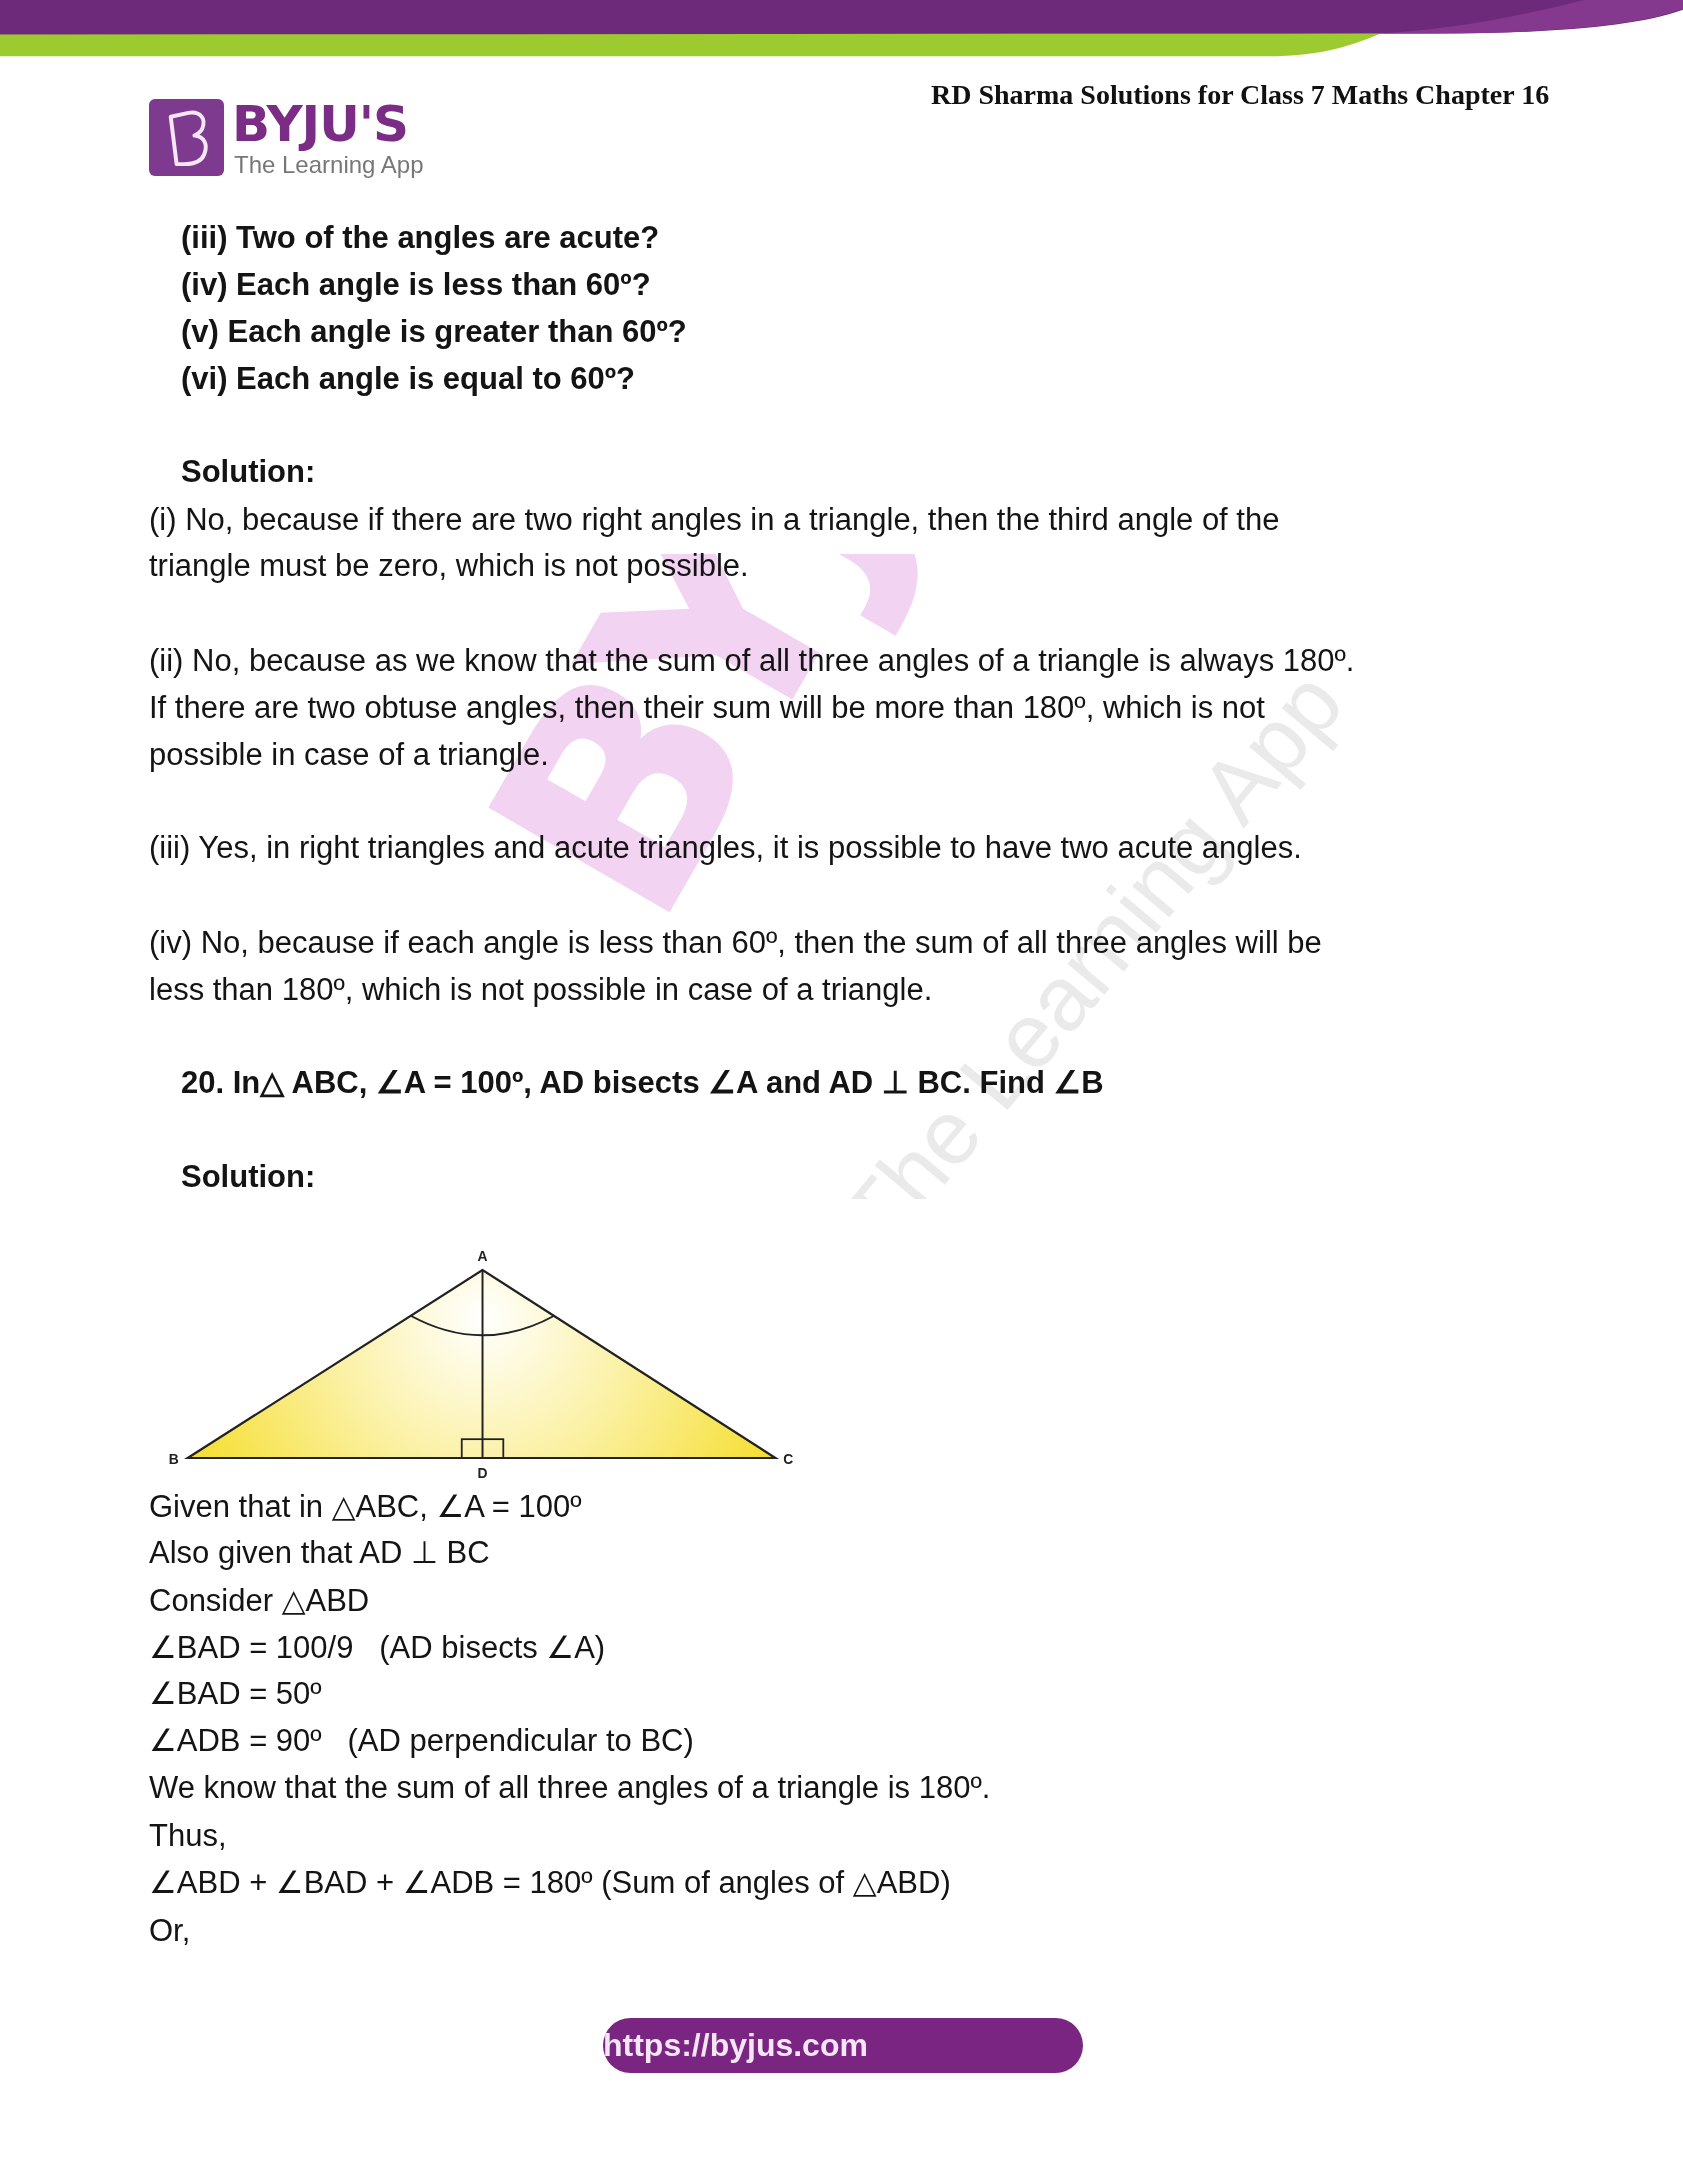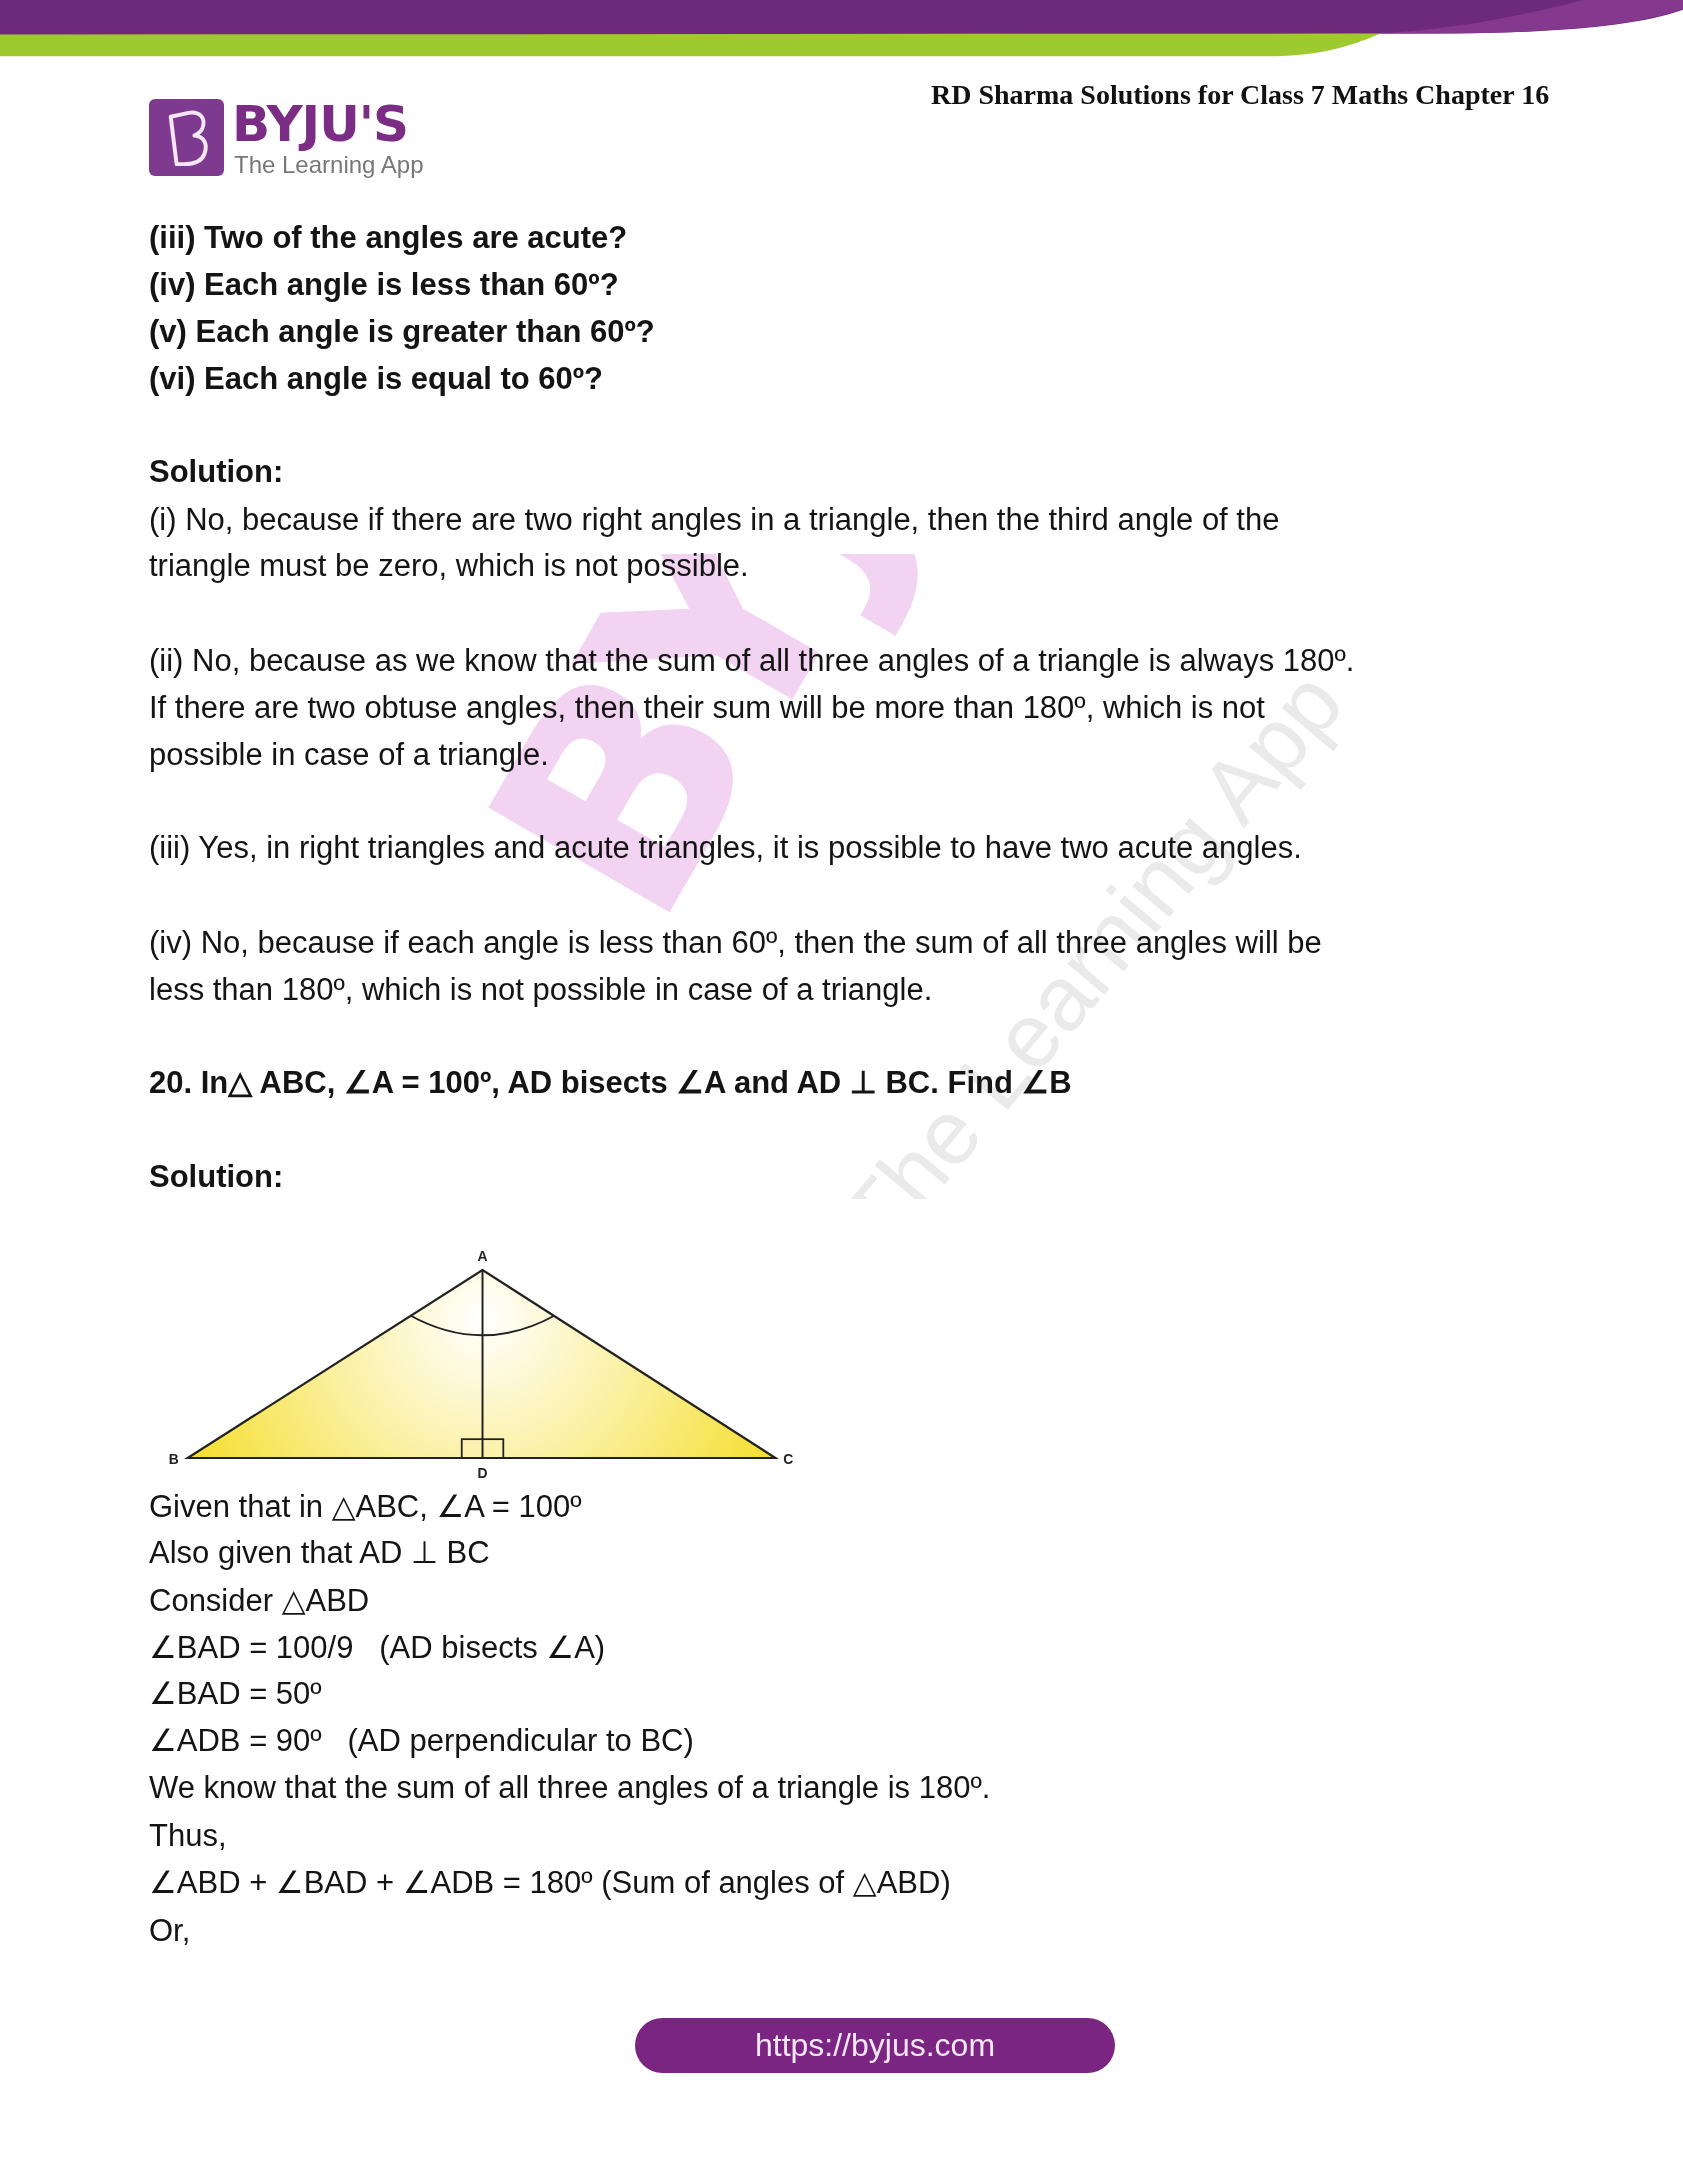--- a/index.html
+++ b/index.html
@@ -14,25 +14,25 @@
   .logo-icon { position: absolute; left: 0; top: 0; width: 75px; height: 77px; background: #7e3a8e; border-radius: 6px; }
   .logo-word { position: absolute; left: 83px; top: 0px; font-family: "DejaVu Sans", sans-serif; font-weight: bold; font-size: 50px; line-height: 51px; color: #7b2d85; letter-spacing: -1px; }
   .logo-tag { position: absolute; left: 85px; top: 53px; font-family: "Liberation Sans", sans-serif; font-size: 24px; line-height: 26px; color: #777; }
   .doc-title { position: absolute; left: 931px; top: 77px; font-family: "Liberation Serif", serif; font-weight: bold; font-size: 28px; line-height: 35px; color: #111; }
   
   .wm-clip { position: absolute; left: 0; top: 554px; width: 1683px; height: 645px; overflow: hidden; pointer-events: none; }
   .wm-word { position: absolute; left: 426px; top: 248px; font-family: "DejaVu Sans", sans-serif; font-weight: bold; font-size: 287px; color: #f2d3f2; transform: rotate(-60deg); transform-origin: 0 0; white-space: nowrap; letter-spacing: -8px; }
   .wm-tag { position: absolute; left: 822px; top: 648px; font-family: "Liberation Sans", sans-serif; font-size: 91px; color: #eaeaea; transform: rotate(-50deg); transform-origin: 0 0; white-space: nowrap; }
   
   .line { position: absolute; left: 149px; font-size: 31px; line-height: 40px; white-space: nowrap; color: #141414; transform: translateY(-20px); }
-  .bold { font-weight: bold; }
+  .bold { font-weight: bold; margin-left: 32px; }
   
   .diagram { position: absolute; left: 158px; top: 1238px; width: 653px; height: 248px; }
   
-  .footer-pill { position: absolute; left: 635px; top: 2018px; width: 480px; height: 55px; background: #7b2582; border-radius: 28px; display: flex; align-items: center; justify-content: center; }
+  .footer-pill { position: absolute; left: 603px; top: 2018px; width: 480px; height: 55px; background: #7b2582; border-radius: 28px; display: flex; align-items: center; justify-content: flex-start; font-weight: bold; }
   .footer-pill span { color: #f4e6f6; font-family: "Liberation Sans", sans-serif; font-size: 32px; }
 </style>
 </head>
 <body>
 
 <svg class="hdr-svg" viewBox="0 0 1700 70" preserveAspectRatio="none">
   <path d="M0 34 L1395 34 C1370 44 1340 56 1290 57 L0 57 Z" fill="#9dcb2f"></path>
   <path d="M0 0 L1700 0 L1700 10 C1650 28 1560 34 1450 34 L0 35 Z" fill="#6e2a7a"></path>
   <path d="M1390 34 C1480 30 1560 10 1600 0 L1700 0 L1700 9 C1660 24 1590 32 1470 34 Z" fill="#84398f"></path>
 </svg>

